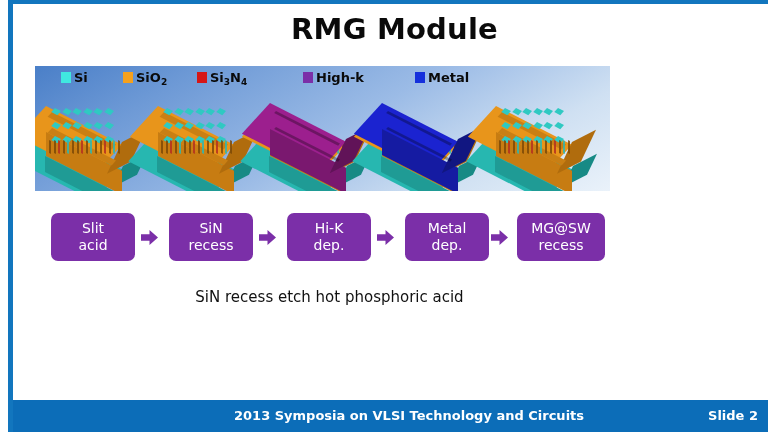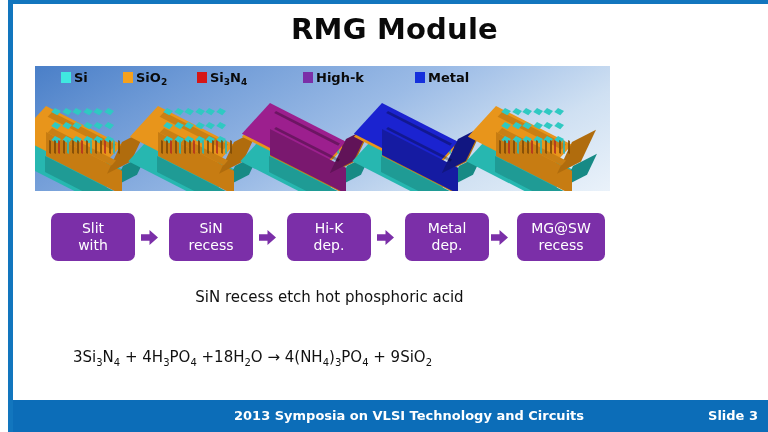--- a/index.html
+++ b/index.html
@@ -424,21 +424,21 @@
             </div>
           </div>
         </div>
       </div>
 
   </div>
 
   <div class="flow">
       <div class="fbox" style="left: 0px; width: 84px; background: rgb(123, 47, 168);">
         <span>Slit</span>
-        <span>with</span>
+        <span>acid</span>
       </div>
       <div class="fbox" style="left: 118px; width: 84px; background: rgb(123, 47, 168);">
         <span>SiN</span>
         <span>recess</span>
       </div>
       <div class="fbox" style="left: 236px; width: 84px; background: rgb(123, 47, 168);">
         <span>Hi-K</span>
         <span>dep.</span>
       </div>
       <div class="fbox" style="left: 354px; width: 84px; background: rgb(123, 47, 168);">
@@ -465,20 +465,19 @@
         </svg>
       </div>
       <div class="arw" style="left: 440px;">
         <svg width="17" height="15" viewBox="0 0 17 15">
           <path d="M0 4.2 H8.5 V0 L17 7.5 L8.5 15 V10.8 H0 Z" fill="#7b2fa8"></path>
         </svg>
       </div>
     </div>
 
   <div class="cap-line">SiN recess etch hot phosphoric acid</div>
-  <div class="eq2">3Si<sub>3</sub>N<sub>4</sub> + 4H<sub>3</sub>PO<sub>4</sub> +18H<sub>2</sub>O → 4(NH<sub>4</sub>)<sub>3</sub>PO<sub>4</sub> + 9SiO<sub>2</sub></div>
 
   <div class="footer">
     <div class="f-left">2013 Symposia on VLSI Technology and Circuits</div>
-    <div class="f-right">Slide 3</div>
+    <div class="f-right">Slide 2</div>
   </div>
 
 </div>
 
 </body></html>

